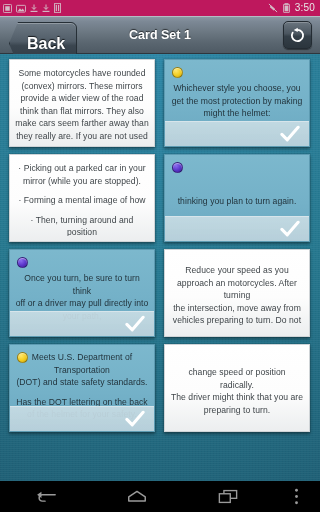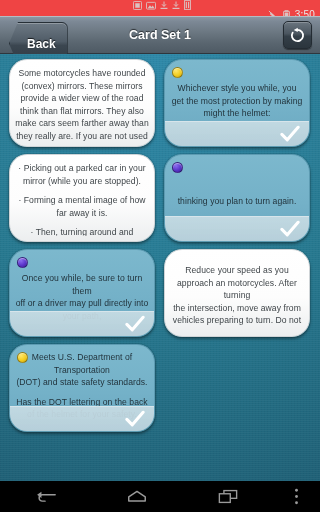--- a/index.html
+++ b/index.html
@@ -6,21 +6,21 @@
   html,body {
     width:320px; height:512px; overflow:hidden;
     background:#000;
     font-family:"Liberation Sans", sans-serif;
     -webkit-font-smoothing:antialiased;
   }
 
   
   .statusbar{
     position:absolute; top:0; left:0; width:320px; height:16px;
-    background:#ef4444; display:flex; align-items:center;flex-direction:column;
+    background:#be185d; display:flex; align-items:center;
   }
   .sb-left{ display:flex; align-items:center; gap:4px; padding-left:3px; }
   .sb-right{ margin-left:auto; display:flex; align-items:center; gap:5px; padding-right:5px; }
   .sb-ico{ display:block; opacity:.85; }
   .sb-clock{ color:#e8e8e8; font-size:10px; letter-spacing:.2px; line-height:1; }
 
   
   .titlebar{
     position:absolute; top:16px; left:0; width:320px; height:38px;
     background:linear-gradient(to bottom,#8f9aa6 0%,#7d8996 14%,#69757f 48%,#5a6670 72%,#4e5a64 100%);
@@ -32,21 +32,21 @@
   }
   .page-title{
     position:absolute; left:0; top:0; width:320px; height:38px;
     display:flex; align-items:center; justify-content:center;
     color:#ffffff; font-size:12.5px; font-weight:bold;
     text-shadow:0 -1px 1px rgba(0,0,0,.65);
   }
   .back-btn{
     position:absolute; left:9px; top:6px; height:43px; padding:0 11px 0 17px;
     display:flex; align-items:center; justify-content:flex-start;
-    color:#fff; font-size:12px; font-weight:bold;
+    color:#fff; font-size:16px; font-weight:bold;
     text-shadow:0 -1px 1px rgba(0,0,0,.75);
     background:linear-gradient(to bottom,#6d7984 0%,#505c67 45%,#3b4650 55%,#2f3a43 100%);
     border:1px solid #262f36;
     border-radius:4px 6px 6px 4px;
     box-shadow:inset 0 1px 0 rgba(255,255,255,.25), 0 1px 1px rgba(0,0,0,.4);
     -webkit-clip-path:polygon(0% 50%, 9px 0%, 100% 0%, 100% 100%, 9px 100%);
     clip-path:polygon(0% 50%, 9px 0%, 100% 0%, 100% 100%, 9px 100%);
   }
   .refresh-btn{
     position:absolute; right:8px; top:5px; width:29px; height:28px;
@@ -76,21 +76,21 @@
     display:grid;
     grid-template-columns:146px 146px;
     grid-template-rows:repeat(4, 93px);
     column-gap:9px; row-gap:2px;
     padding:5px 9px;
     align-content:start;
   }
 
   .card{
     position:relative; width:146px; height:88px;
-    border-radius:18px; overflow:hidden;
+    border-radius:0; overflow:hidden;
     box-shadow:0 2px 3px rgba(0,0,0,.38), 0 0 0 1px rgba(0,0,0,.07);
   }
   .card.front{
     background:linear-gradient(to bottom,#ffffff 0%,#fdfdfd 55%,#eceeef 100%);
     border:1px solid #cfd4d7;
   }
   .card.back{
     background:linear-gradient(to bottom,#7cb8cd 0%,#74b1c8 55%,#6aa8c0 100%);
     border:1px solid #5d9bb2;
   }
@@ -198,59 +198,58 @@
         <span class="ln">think than flat mirrors. They also</span>
         <span class="ln">make cars seem farther away than</span>
         <span class="ln">they really are. If you are not used</span>
 
       </div>
     </div>
 
     <div class="card back">
       <span class="dot" style="background:radial-gradient(circle at 35% 30%, #ffe76a 0%, #f2cc1e 55%, #c9a40d 100%);"></span>
       <div class="card-text" style="top:22px;">
-        <span class="ln">Whichever style you while, you</span>
+        <span class="ln">Whichever style you choose, you</span>
         <span class="ln">get the most protection by making</span>
         <span class="ln">might the helmet:</span>
       </div>
       <div class="checkbar">
         <svg class="checkmark" viewBox="0 0 22 20">
           <path d="M2 10.5 L8 16.5 L20 2.5" fill="none" stroke="#ffffff" stroke-width="3.4" stroke-linecap="round" stroke-linejoin="round"></path>
         </svg>
       </div>
     </div>
 
     <div class="card front">
       <div class="card-text">
         <span class="ln">· Picking out a parked car in your</span>
         <span class="ln">mirror (while you are stopped).</span>
         <span class="sp"></span>
         <span class="ln">· Forming a mental image of how</span>
-        <span class="ln">far away it is.</span>
         <span class="sp"></span>
         <span class="ln">· Then, turning around and position</span>
       </div>
     </div>
 
     <div class="card back">
       <span class="dot" style="background:radial-gradient(circle at 35% 30%, #8a6bf0 0%, #5a34c9 55%, #3a1f94 100%);"></span>
       <div class="card-text" style="top:40px;">
         <span class="ln">thinking you plan to turn again.</span>
       </div>
       <div class="checkbar">
         <svg class="checkmark" viewBox="0 0 22 20">
           <path d="M2 10.5 L8 16.5 L20 2.5" fill="none" stroke="#ffffff" stroke-width="3.4" stroke-linecap="round" stroke-linejoin="round"></path>
         </svg>
       </div>
     </div>
 
     <div class="card back">
       <span class="dot" style="background:radial-gradient(circle at 35% 30%, #8a6bf0 0%, #5a34c9 55%, #3a1f94 100%);"></span>
       <div class="card-text" style="top:22px;">
-        <span class="ln">Once you while, be sure to turn them</span>
+        <span class="ln">Once you turn, be sure to turn think</span>
         <span class="ln">off or a driver may pull directly into</span>
         <span class="ln">your path,</span>
       </div>
       <div class="checkbar">
         <svg class="checkmark" viewBox="0 0 22 20">
           <path d="M2 10.5 L8 16.5 L20 2.5" fill="none" stroke="#ffffff" stroke-width="3.4" stroke-linecap="round" stroke-linejoin="round"></path>
         </svg>
       </div>
     </div>
 
@@ -274,20 +273,28 @@
         <span class="ln">Has the DOT lettering on the back</span>
         <span class="ln">of the helmet for your safety.</span>
       </div>
       <div class="checkbar">
         <svg class="checkmark" viewBox="0 0 22 20">
           <path d="M2 10.5 L8 16.5 L20 2.5" fill="none" stroke="#ffffff" stroke-width="3.4" stroke-linecap="round" stroke-linejoin="round"></path>
         </svg>
       </div>
     </div>
 
+    <div class="card front">
+      <div class="card-text" style="top:21px;">
+        <span class="ln">change speed or position</span>
+        <span class="ln">radically.</span>
+        <span class="ln">The driver might think that you are</span>
+        <span class="ln">preparing to turn.</span>
+      </div>
+    </div>
 
   </div>
 </div>
 
 <div class="navbar">
   <div class="nav-btn">
     <svg width="22" height="16" viewBox="0 0 24 16">
       <path d="M22 5.5 H8 A3.5 3.5 0 0 0 8 12.5 H11" fill="none" stroke="#9a9a9a" stroke-width="1.6" stroke-linecap="round" stroke-linejoin="round"></path>
       <path d="M7 2.2 L2.3 5.6 L7 9.0 Z" fill="#9a9a9a"></path>
     </svg>

